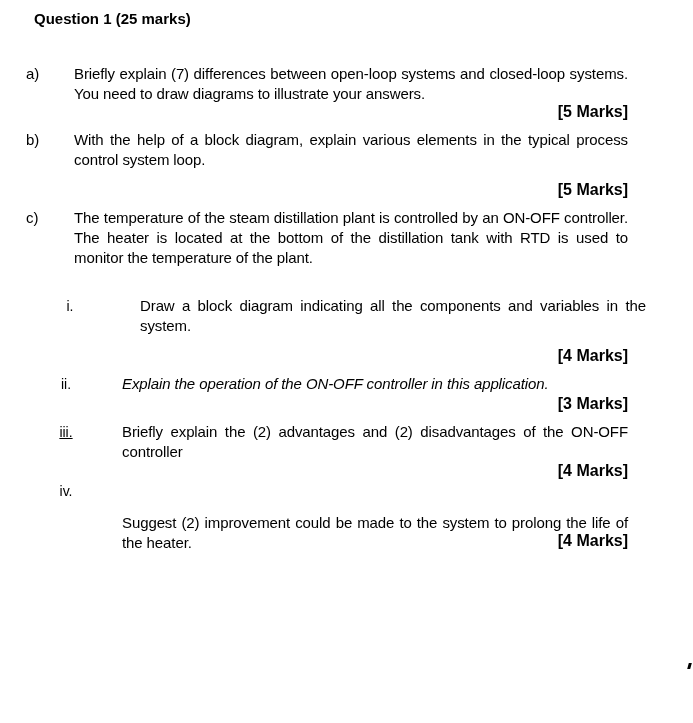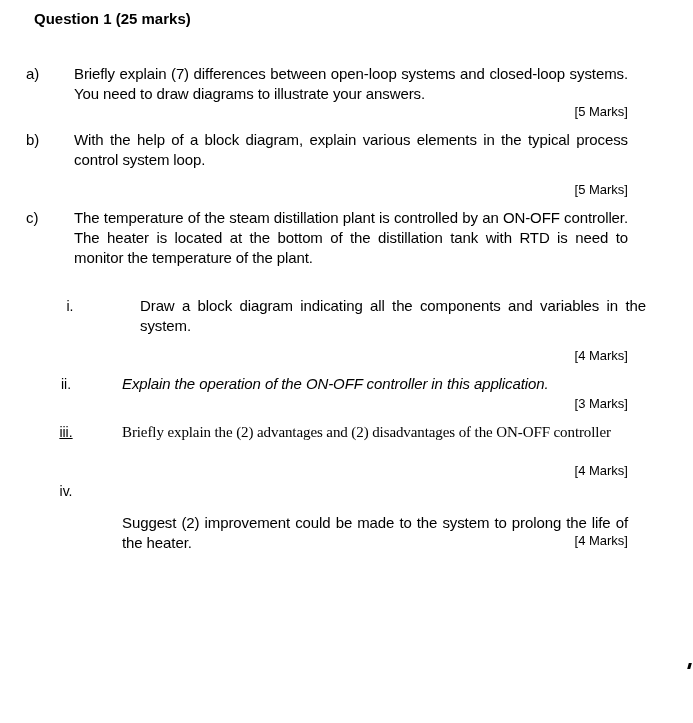--- a/index.html
+++ b/index.html
@@ -8,49 +8,49 @@
     font-family: "Liberation Sans", sans-serif; color: #000000;
     font-size: 15px;
   }
   .abs { position: absolute; }
   .title { left: 26px; top: 10px; font-weight: bold; font-size: 15px; margin-left: 8px; }
   .label { font-size: 15px; line-height: 20px; }
   .para {
     font-size: 15px; line-height: 20px; text-align: justify;
     text-align-last: left; letter-spacing: -0.1px;
   }
-  .marks { right: 65px; font-size: 13px; line-height: 20px; text-align: right; }
+  .marks { right: 65px; font-size: 16px; line-height: 20px; text-align: right; font-weight: bold; }
   .roman { font-size: 14px; line-height: 20px; width: 40px; text-align: center; }
   .tick { right: 2px; top: 663px; width: 3px; height: 6px; background: #000; transform: skewX(-15deg); }
 </style>
 </head>
 <body>
 
 <div class="abs title">Question 1 (25 marks)</div>
 
 <div class="abs label" style="left:26px; top:64px;">a)</div>
 <div class="abs para" style="left:74px; top:64px; width:554px;">Briefly explain (7) differences between open-loop systems and closed-loop systems. You need to draw diagrams to illustrate your answers.</div>
 <div class="abs marks" style="top:102px;">[5 Marks]</div>
 
 <div class="abs label" style="left:26px; top:130px;">b)</div>
 <div class="abs para" style="left:74px; top:130px; width:554px;">With the help of a block diagram, explain various elements in the typical process control system loop.</div>
 <div class="abs marks" style="top:180px;">[5 Marks]</div>
 
 <div class="abs label" style="left:26px; top:208px;">c)</div>
-<div class="abs para" style="left:74px; top:208px; width:554px;">The temperature of the steam distillation plant is controlled by an ON-OFF controller. The heater is located at the bottom of the distillation tank with RTD is need to monitor the temperature of the plant.</div>
+<div class="abs para" style="left:74px; top:208px; width:554px;">The temperature of the steam distillation plant is controlled by an ON-OFF controller. The heater is located at the bottom of the distillation tank with RTD is used to monitor the temperature of the plant.</div>
 
 <div class="abs roman" style="left:50px; top:296px;">i.</div>
 <div class="abs para" style="left:140px; top:296px; width:506px;">Draw a block diagram indicating all the components and variables in the system.</div>
 <div class="abs marks" style="top:346px;">[4 Marks]</div>
 
 <div class="abs roman" style="left:46px; top:374px;">ii.</div>
 <div class="abs para" style="left:122px; top:374px; width:506px;font-style:italic;">Explain the operation of the ON-OFF controller in this application.</div>
 <div class="abs marks" style="top:394px;">[3 Marks]</div>
 
 <div class="abs roman" style="left:46px; top:422px;text-decoration:underline;">iii.</div>
-<div class="abs para" style="left:122px; top:422px; width:506px;font-family:Liberation Serif, serif;">Briefly explain the (2) advantages and (2) disadvantages of the ON-OFF controller</div>
+<div class="abs para" style="left:122px; top:422px; width:506px;">Briefly explain the (2) advantages and (2) disadvantages of the ON-OFF controller</div>
 <div class="abs marks" style="top:461px;">[4 Marks]</div>
 
 <div class="abs roman" style="left:46px; top:481px;">iv.</div>
 <div class="abs para" style="left:122px; top:481px; width:506px;margin-top:32px;">Suggest (2) improvement could be made to the system to prolong the life of the heater.</div>
 <div class="abs marks" style="top:531px;">[4 Marks]</div>
 
 <div class="abs tick"></div>
 
 </body></html>

